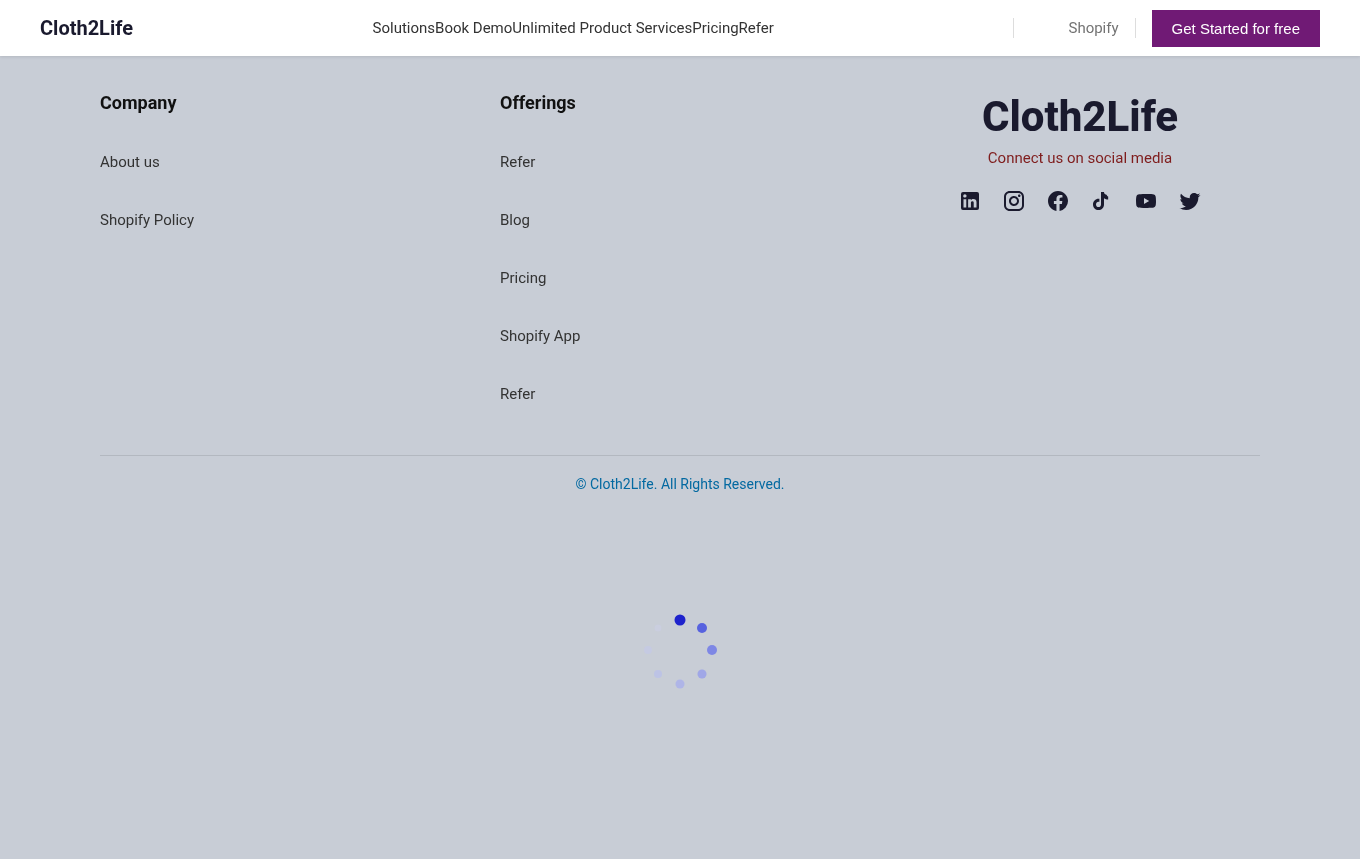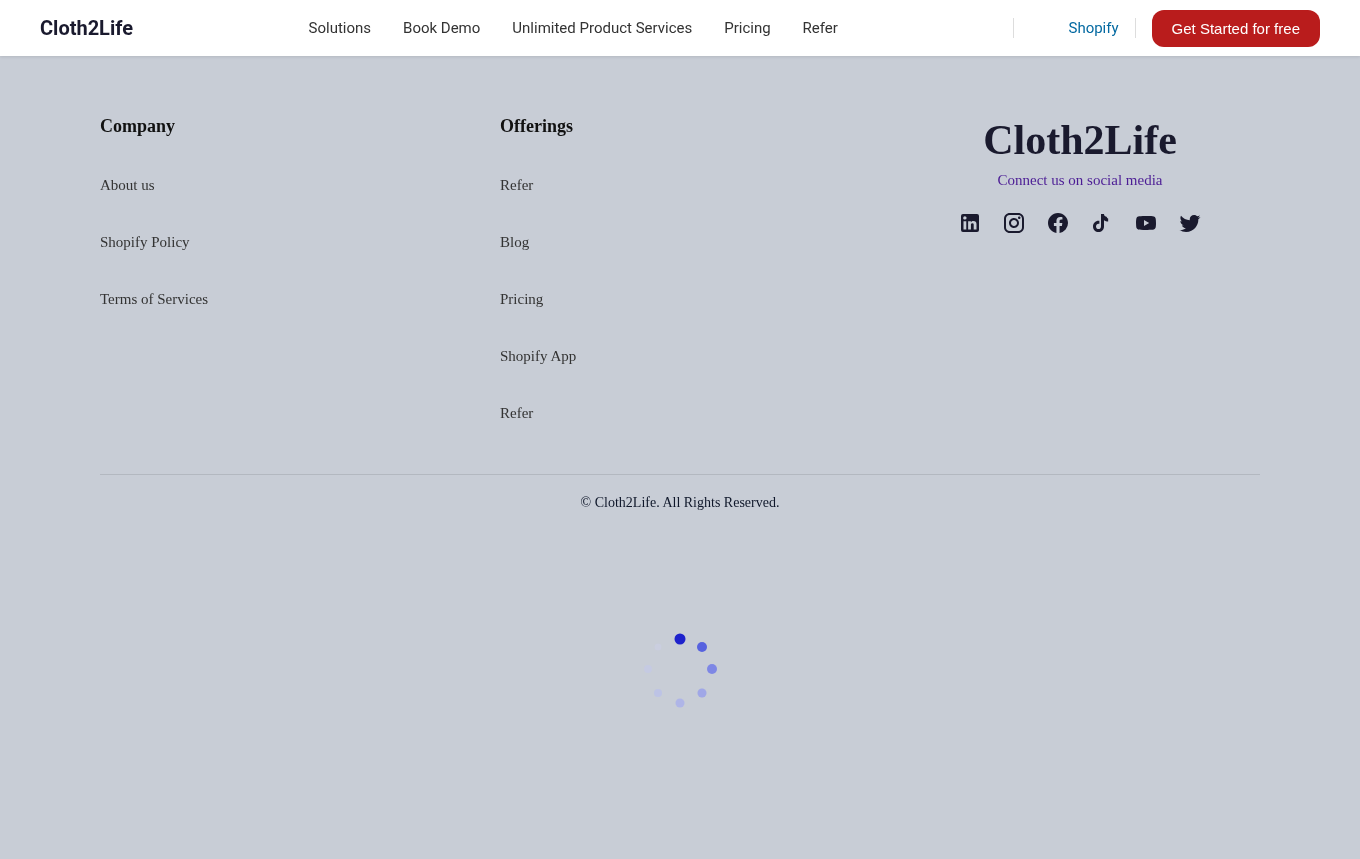--- a/index.html
+++ b/index.html
@@ -34,21 +34,20 @@
     .nav-logo {
       font-size: 20px;
       font-weight: 700;
       color: #1a1a2e;
       text-decoration: none;
     }
 
     .nav-center {
       display: flex;
       align-items: center;
-      gap: 32px;
     }
 
     .nav-link {
       font-size: 15px;
       color: #333;
       text-decoration: none;
       cursor: pointer;
     }
 
     .nav-divider {
@@ -58,49 +57,48 @@
     }
 
     .nav-right {
       display: flex;
       align-items: center;
       gap: 16px;
     }
 
     .nav-shopify {
       font-size: 15px;
-      color: #0369a1;
+      color: #737373;
       cursor: pointer;
       margin-left: 38px;
     }
 
     .btn-get-started {
-      background-color: #b91c1c;
+      background-color: #701a75;
       color: #ffffff;
       border: none;
-      border-radius: 12px;
+      border-radius: 0;
       padding: 10px 20px;
       font-size: 15px;
       font-weight: 500;
       cursor: pointer;
       white-space: nowrap;
     }
 
     
     .page-content {
       padding-top: 56px;
       background-color: #c8cdd6;
       min-height: 859px;
     }
 
     
     .footer {
       background-color: #c8cdd6;
-      padding: 60px 100px 40px 100px;
-      font-family: Liberation Serif, serif;
+      padding: 36px 100px 40px 100px;
     }
 
     .footer-grid {
       display: grid;
       grid-template-columns: 1fr 1fr 1fr;
       gap: 40px;
       margin-bottom: 40px;
     }
 
     .footer-section-title {
@@ -126,21 +124,21 @@
 
     .footer-brand-name {
       font-size: 42px;
       font-weight: 800;
       color: #1a1a2e;
       margin-bottom: 8px;
     }
 
     .footer-brand-tagline {
       font-size: 15px;
-      color: #4c1d95;
+      color: #7f1d1d;
       margin-bottom: 20px;
     }
 
     .social-icons {
       display: flex;
       justify-content: center;
       gap: 16px;
       align-items: center;
     }
 
@@ -151,21 +149,21 @@
       align-items: center;
       justify-content: center;
       cursor: pointer;
       color: #1a1a2e;
       font-size: 20px;
     }
 
     .footer-copyright {
       text-align: center;
       font-size: 14px;
-      color: #0f172a;
+      color: #0369a1;
       padding-top: 20px;
       border-top: 1px solid rgba(0,0,0,0.1);
     }
 
     
     .spinner-container {
       display: flex;
       justify-content: center;
       align-items: center;
       padding: 80px 0 60px 0;
@@ -214,21 +212,20 @@
 
 <div class="page-content">
 
   <footer class="footer">
     <div class="footer-grid">
 
       <div class="footer-company">
         <div class="footer-section-title">Company</div>
         <a class="footer-link">About us</a>
         <a class="footer-link">Shopify Policy</a>
-        <a class="footer-link">Terms of Services</a>
       </div>
 
       <div class="footer-offerings">
         <div class="footer-section-title">Offerings</div>
         <a class="footer-link">Refer</a>
         <a class="footer-link">Blog</a>
         <a class="footer-link">Pricing</a>
         <a class="footer-link">Shopify App</a>
         <a class="footer-link">Refer</a>
       </div>

